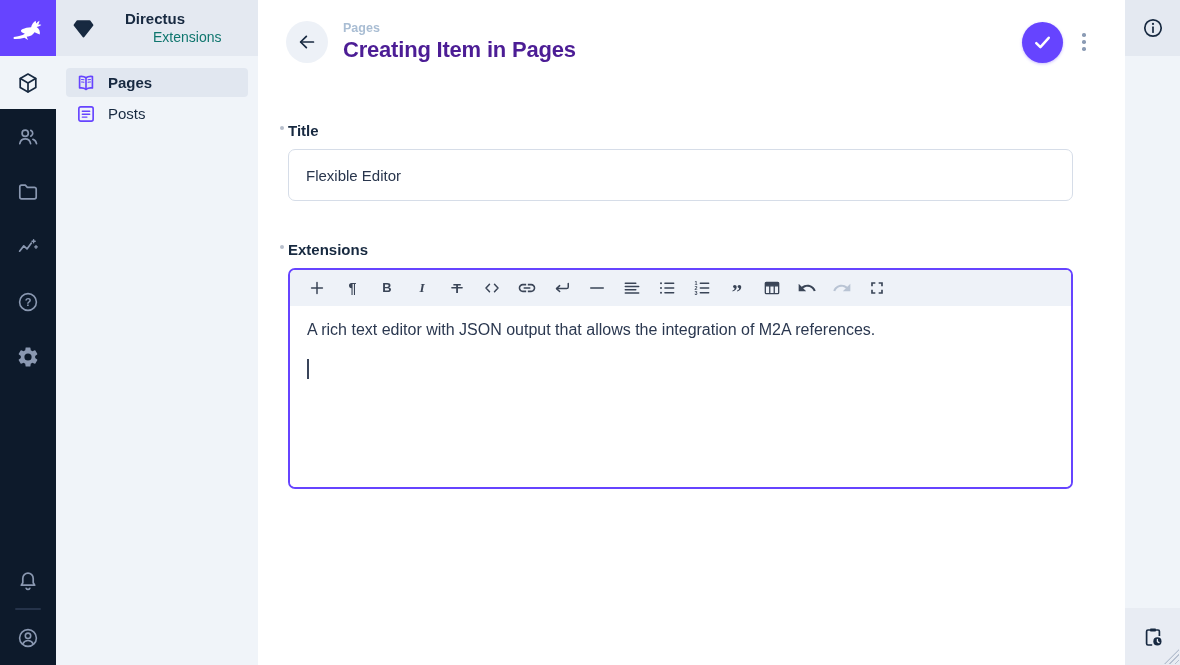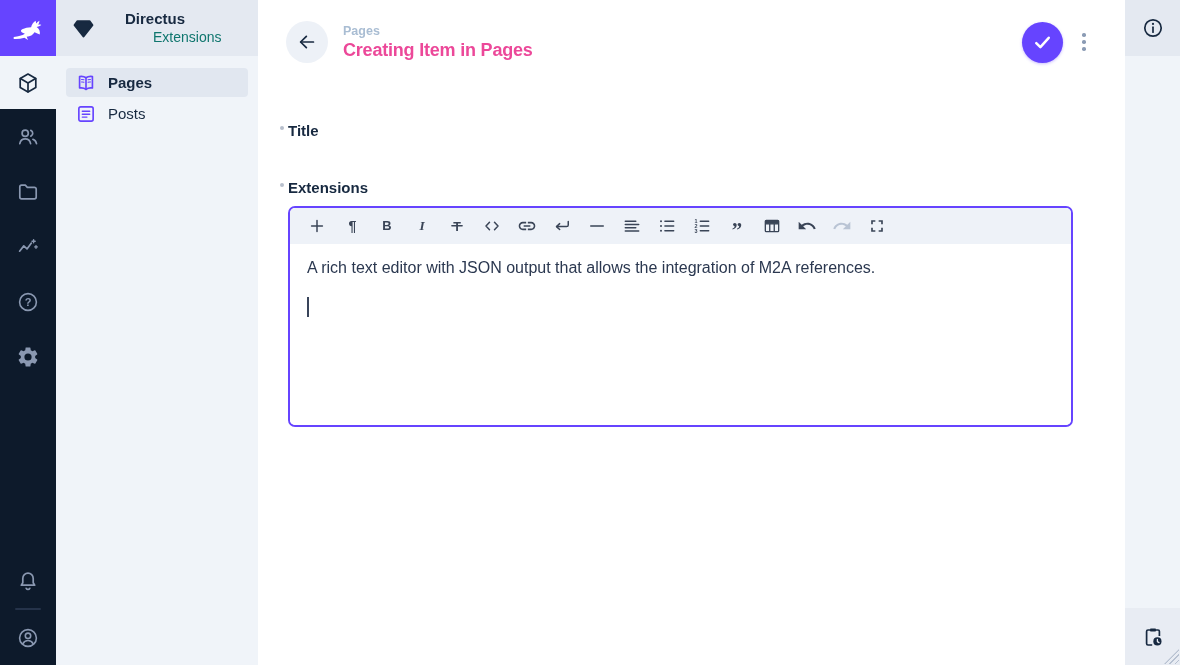--- a/index.html
+++ b/index.html
@@ -32,21 +32,21 @@
   .nav-item svg { width:22px; height:22px; }
 
   
   .main { flex:1; background:#fff; }
   .main-header { display:flex; align-items:center; height:74px; padding:10px 30px 0 28px; }
   .back-btn { width:42px; height:42px; border-radius:50%; background:#edf1f7; color:#172940;
               display:grid; place-items:center; cursor:pointer; flex:none; }
   .back-btn svg { width:22px; height:22px; }
   .titles { margin-left:15px; flex:1; min-width:0; }
   .breadcrumb { font-size:12.5px; font-weight:600; color:#a9bdd3; margin-bottom:2px; cursor:pointer; }
-  .page-title { font-size:18px; font-weight:800; color:#ec4899; letter-spacing:-.2px; white-space:nowrap; }
+  .page-title { font-size:22px; font-weight:800; color:#4c1d95; letter-spacing:-.2px; white-space:nowrap; }
   .save-btn { width:41px; height:41px; border-radius:50%; background:#6644ff; display:grid; place-items:center;
               cursor:pointer; flex:none; box-shadow:0 1px 3px rgba(102,68,255,.35); }
   .save-btn svg { width:23px; height:23px; }
   .kebab { width:22px; height:41px; margin-left:10px; display:flex; flex-direction:column; gap:3.5px;
            align-items:center; justify-content:center; cursor:pointer; }
   .kebab i { width:3.5px; height:3.5px; border-radius:50%; background:#8b9bb4; }
 
   
   .form { padding:48px 52px 0 30px; }
   .field { position:relative; }
@@ -221,20 +221,21 @@
       <div class="kebab">
           <i></i>
           <i></i>
           <i></i>
         </div>
     </div>
 
     <div class="form">
       <div class="field">
         <div class="field-label">Title</div>
+        <input class="text-input" type="text" value="Flexible Editor" style="">
       </div>
 
       <div class="field">
         <div class="field-label">Extensions</div>
         <div class="editor">
           <div class="editor-toolbar" id="editor-toolbar">
               <div class="tb-btn">
                 <span class="icon">
                   <svg viewBox="0 0 24 24" fill="none" stroke="currentColor" stroke-width="1.8" stroke-linecap="round">
                     <path d="M12 5.5v13M5.5 12h13"></path>

